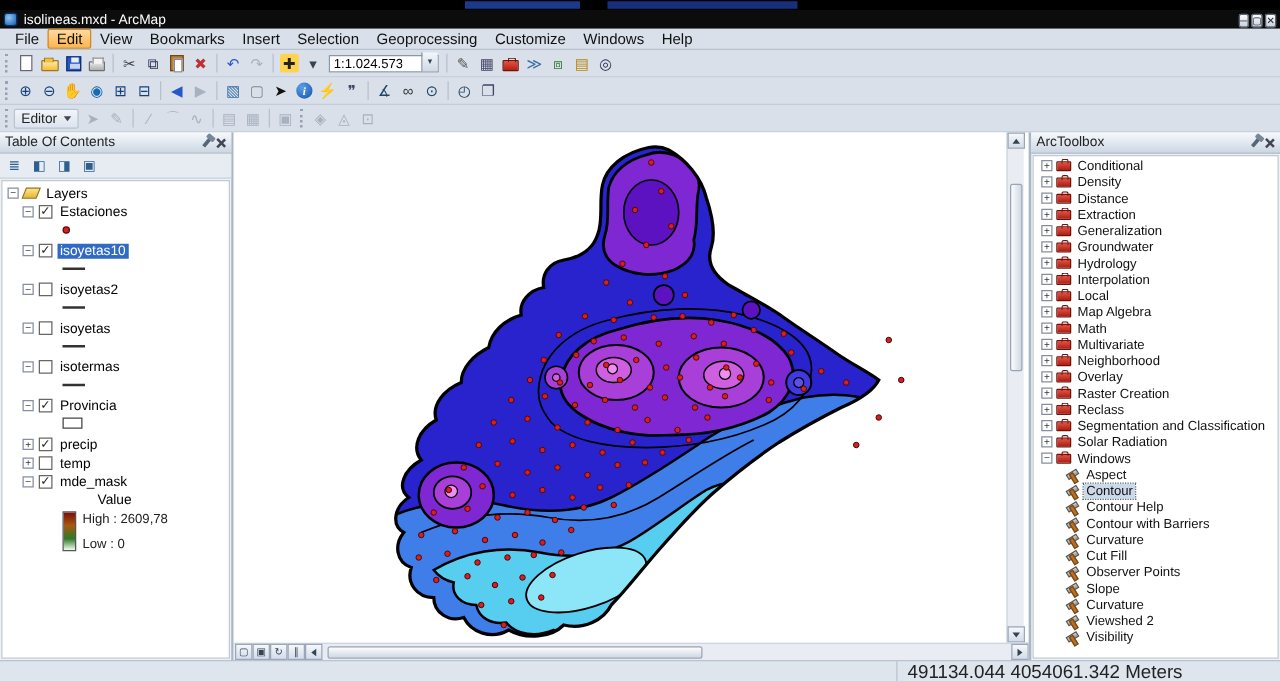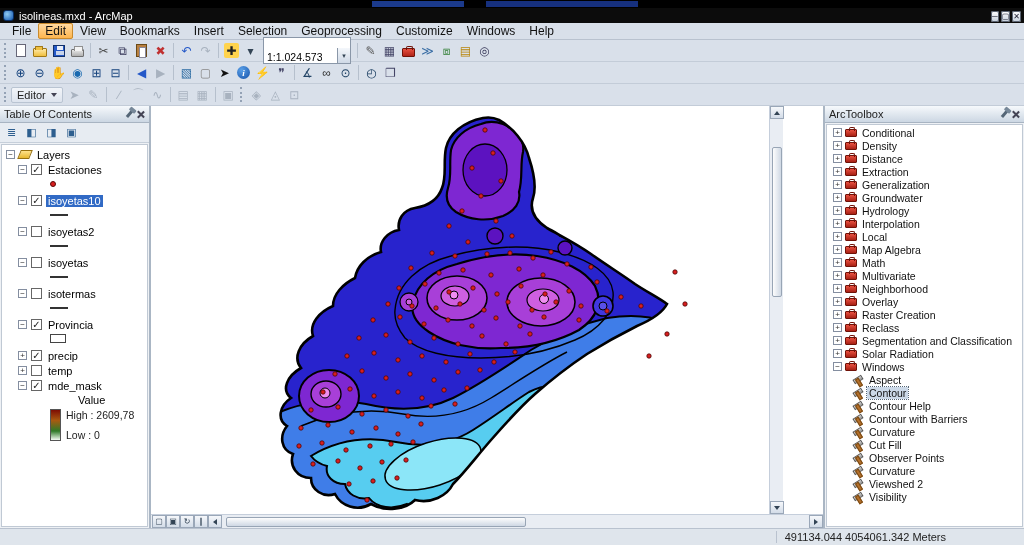--- a/index.html
+++ b/index.html
@@ -21,21 +21,21 @@
   .menubar { height:17px; background:#d9e0ea; display:flex; align-items:center; font-size:12px; color:#111; border-bottom:1px solid #b9c2cf; padding-left:5px; }
   .menu-item { padding:1px 7px; white-space:nowrap; }
   .menu-item.active { background:linear-gradient(#ffd9a0,#fdb54e); border:1px solid #c98a2c; border-radius:2px; padding:0 6px; }
 
   
   .toolbar { height:22px; background:#d9e0ea; display:flex; align-items:center; border-bottom:1px solid #c3ccd8; padding-left:2px; }
   .grip { width:3px; height:15px; border-left:2px dotted #94a2b5; margin:0 4px 0 2px; }
   .sep { width:1px; height:15px; background:#b6c0cd; margin:0 3px; display:inline-block; }
   .tbicon { width:19px; height:19px; display:flex; align-items:center; justify-content:center; font-size:12px; color:#223; cursor:default; }
   .tbicon.disabled { color:#a8b2bf; }
-  .combo { display:flex; align-items:flex-end; background:#fff; border:1px solid #8a97a8; height:27px; width:88px; font-size:10.5px; margin:0 3px; }
+  .combo { display:flex; align-items:flex-end; background:#fff; border:1px solid #8a97a8; height:14px; width:88px; font-size:10.5px; margin:0 3px; }
   .combo-val { padding-left:3px; white-space:nowrap; overflow:hidden; }
   .arrow-btn { margin-left:auto; width:13px; height:15px; background:linear-gradient(#f4f7fb,#cfd9e6); border-left:1px solid #8a97a8; font-size:7px; display:flex; align-items:center; justify-content:center; color:#345; }
   .editor-btn { display:flex; align-items:center; font-size:11px; color:#222; padding:1px 5px; border:1px solid #b9c4d2; background:linear-gradient(#f2f5f9,#dde4ee); border-radius:2px; margin-right:2px; }
   .editor-btn .dn { margin-left:5px; width:0; height:0; border-left:3px solid transparent; border-right:3px solid transparent; border-top:4px solid #445; }
 
   
   .ico-page { width:10px; height:13px; background:#fff; border:1px solid #667; display:inline-block; }
   .ico-folder { width:14px; height:9px; background:linear-gradient(#ffe9a8,#f0c040); border:1px solid #a07818; border-radius:1px; position:relative; display:inline-block; margin-top:3px; }
   .ico-folder::before { content:""; position:absolute; top:-3px; left:1px; width:6px; height:3px; background:#f0c040; border:1px solid #a07818; border-bottom:none; border-radius:1px 1px 0 0; }
   .ico-save { width:12px; height:12px; background:#2458c8; border:1px solid #123068; position:relative; display:inline-block; }
@@ -56,21 +56,21 @@
   .ico-layers { width:12px; height:9px; background:linear-gradient(#ffe28a,#e8b830); border:1px solid #97700e; transform:skewX(-22deg); display:inline-block; flex:none; }
   .ico-pin { width:3px; height:8px; background:#567; position:relative; transform:rotate(40deg); display:inline-block; margin:0 5px; }
   .ico-pin::before { content:""; position:absolute; top:-3px; left:-2px; width:7px; height:4px; background:#789; border-radius:1px; }
   .ico-close { width:9px; height:9px; position:relative; display:inline-block; }
   .ico-close::before, .ico-close::after { content:""; position:absolute; left:4px; top:0; width:1.6px; height:9px; background:#445; }
   .ico-close::before { transform:rotate(45deg); }
   .ico-close::after { transform:rotate(-45deg); }
 
   
   .main { display:flex; height:422px; background:#c8d2de; }
-  .toc-panel { width:151px; background:#eef1f5; border-right:2px solid #aab6c4; display:flex; flex-direction:column; flex:none; }
+  .toc-panel { width:187px; background:#eef1f5; border-right:2px solid #aab6c4; display:flex; flex-direction:column; flex:none; }
   .atb-panel { width:201px; background:#eef1f5; border-left:2px solid #aab6c4; display:flex; flex-direction:column; flex:none; }
   .panel-header { height:17px; background:linear-gradient(#f6f9fc,#ccd7e3); border-bottom:1px solid #a8b4c2; display:flex; align-items:center; font-size:11px; padding:0 4px; color:#222; flex:none; }
   .panel-header .ph-title { flex:1; white-space:nowrap; overflow:hidden; }
   .toc-toolbar { height:20px; background:#e7ecf2; border-bottom:1px solid #c6cfda; display:flex; align-items:center; padding:1px 3px; gap:3px; flex:none; }
   .toc-toolbar .tbicon { width:17px; height:17px; font-size:11px; }
   .toc-tree { flex:1; background:#fff; margin:1px; border:1px solid #c0c9d4; overflow:hidden; font-size:11px; padding-top:2px; }
   .atb-tree { flex:1; background:#fff; margin:1px; border:1px solid #c0c9d4; overflow:hidden; font-size:10.5px; padding-top:1px; }
 
   .trow { display:flex; align-items:center; height:15px; gap:4px; white-space:nowrap; }
   .srow { display:flex; align-items:center; height:13px; margin-bottom:3px; white-space:nowrap; }
@@ -98,21 +98,21 @@
   .hscroll { height:14px; background:#e9edf3; border-top:1px solid #c5cedb; display:flex; align-items:center; padding-left:1px; }
   .sbtn { width:14px; height:13px; background:linear-gradient(#f6f8fb,#d3dce8); border:1px solid #9aa7b8; font-size:8px; display:flex; align-items:center; justify-content:center; color:#345; flex:none; }
   .vthumb { width:10px; height:150px; margin-top:28px; background:linear-gradient(90deg,#fdfdfd,#cfd8e4); border:1px solid #98a5b5; border-radius:2px; }
   .hthumb { width:300px; height:10px; margin-left:4px; background:linear-gradient(#fdfdfd,#cfd8e4); border:1px solid #98a5b5; border-radius:2px; }
   .tri-up { width:0; height:0; border-left:3px solid transparent; border-right:3px solid transparent; border-bottom:4px solid #345; }
   .tri-down { width:0; height:0; border-left:3px solid transparent; border-right:3px solid transparent; border-top:4px solid #345; }
   .tri-left { width:0; height:0; border-top:3px solid transparent; border-bottom:3px solid transparent; border-right:4px solid #345; }
   .tri-right { width:0; height:0; border-top:3px solid transparent; border-bottom:3px solid transparent; border-left:4px solid #345; }
 
   
-  .statusbar { height:17px; background:#dfe5ec; border-top:1px solid #b9c2cf; display:flex; align-items:center; font-size:11px; color:#222; }
+  .statusbar { height:17px; background:#dfe5ec; border-top:1px solid #b9c2cf; display:flex; align-items:center; font-size:15px; color:#222; }
   .status-coords { margin-left:auto; margin-right:70px; padding:0 8px; border-left:1px solid #b9c2cf; white-space:nowrap; }
 </style>
 </head>
 <body>
 
 <div class="app">
 
   <div class="top-strip">
     <div class="frag frag1"></div>
     <div class="frag frag2"></div>
@@ -631,20 +631,24 @@
           <div class="arow tool">
             <span class="ico-hammer"></span>
             <span class="albl">Cut Fill</span>
           </div>
           <div class="arow tool">
             <span class="ico-hammer"></span>
             <span class="albl">Observer Points</span>
           </div>
           <div class="arow tool">
             <span class="ico-hammer"></span>
+            <span class="albl">Slope</span>
+          </div>
+          <div class="arow tool">
+            <span class="ico-hammer"></span>
             <span class="albl">Curvature</span>
           </div>
           <div class="arow tool">
             <span class="ico-hammer"></span>
             <span class="albl">Viewshed 2</span>
           </div>
           <div class="arow tool">
             <span class="ico-hammer"></span>
             <span class="albl">Visibility</span>
           </div>

